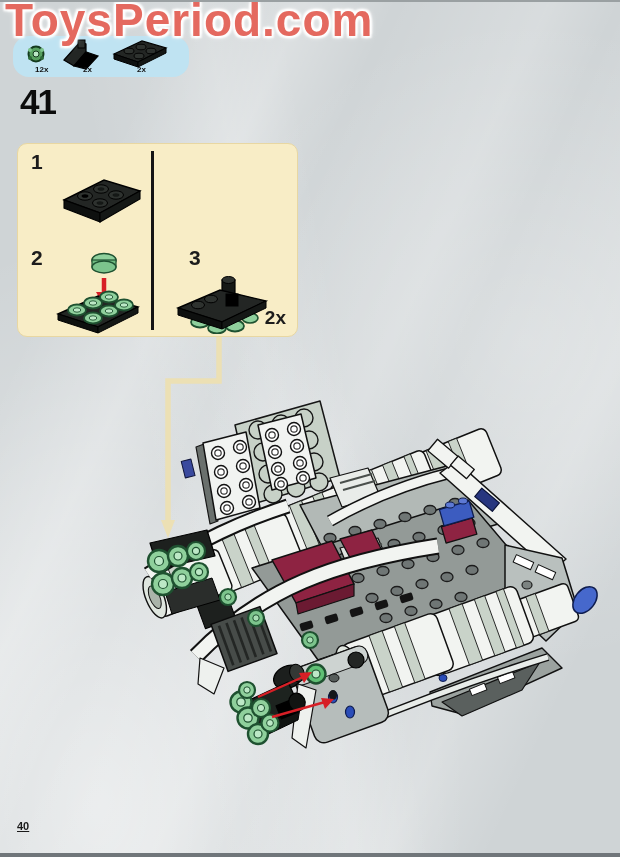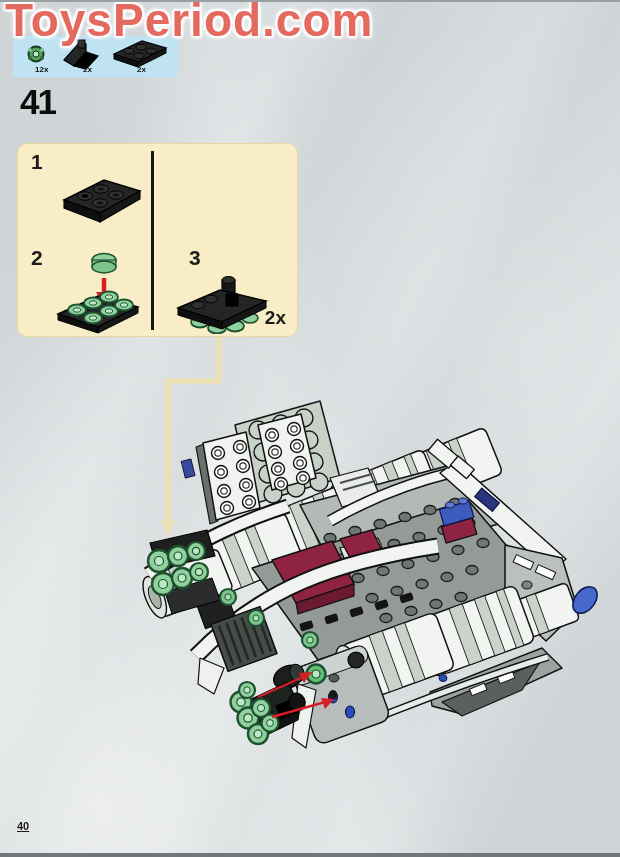--- a/index.html
+++ b/index.html
@@ -22,21 +22,21 @@
     position:absolute;left:5px;top:-7px;z-index:5;
     font-size:46px;font-weight:bold;letter-spacing:1px;color:#e4695f;
     text-shadow:
       0 0 4px #ffffff, 0 0 7px #ffffff,
       2px 2px 2px rgba(255,255,255,.95), -2px -2px 2px rgba(255,255,255,.95),
       2px -2px 2px rgba(255,255,255,.9), -2px 2px 2px rgba(255,255,255,.9);
   }
 
   .parts-callout{
     position:absolute;left:13px;top:36px;width:165px;height:41px;z-index:4;
-    background:#bfe3f2;border-radius:1px;
+    background:#bfe3f2;border-radius:16px;padding-left:11px;
   }
   .part-icon{position:absolute;}
   .p1{left:12px;top:9px;}
   .p2{left:47px;top:2px;}
   .p3{left:98px;top:2px;}
   .qty{position:absolute;bottom:3px;font-size:8px;font-weight:bold;color:#111;}
   .q1{left:22px;} .q2{left:70px;} .q3{left:124px;}
 
   .step-number{
     position:absolute;left:20px;top:84px;z-index:4;

